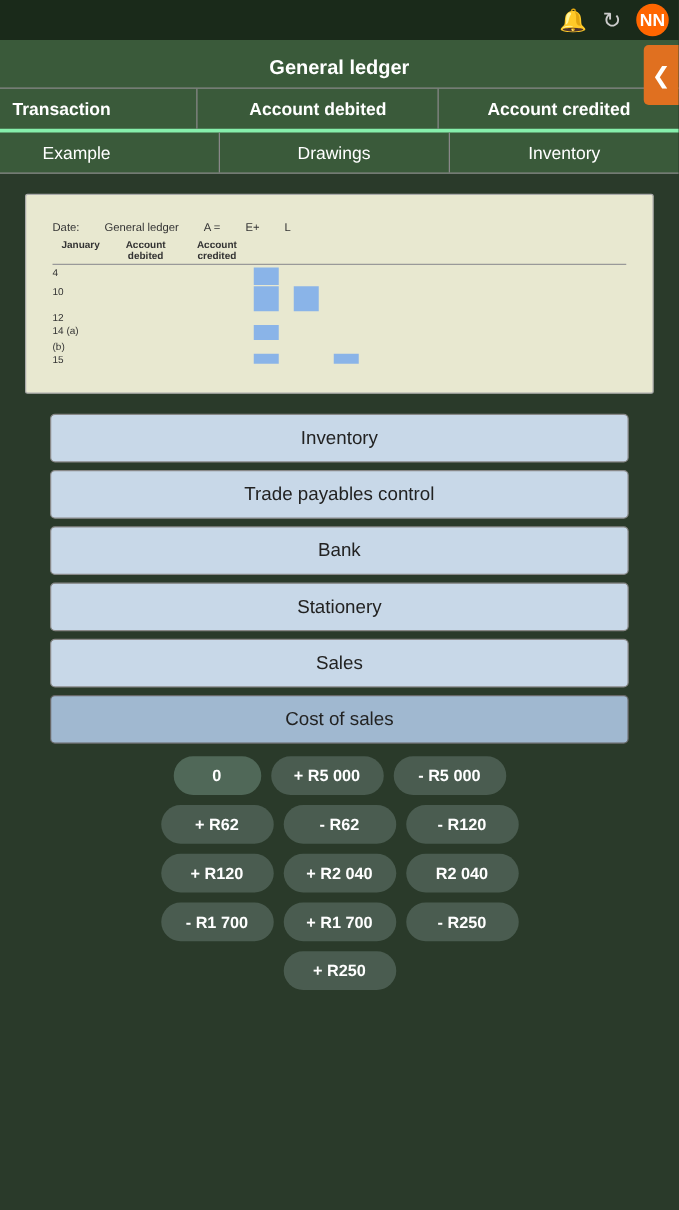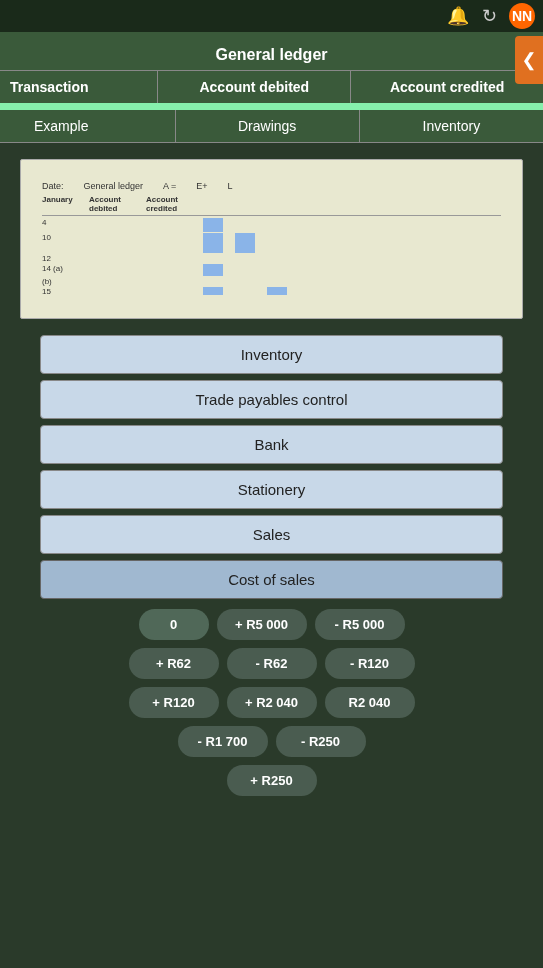--- a/index.html
+++ b/index.html
@@ -47,21 +47,21 @@
     .gl-title {
       text-align: center;
       color: white;
       font-size: 16px;
       font-weight: bold;
       padding: 6px 0;
     }
     .gl-header-row {
       display: flex;
       border-top: 1px solid #888;
-      border-bottom: 7px solid #86efac;
+      border-bottom: 3px solid #86efac;
     }
     .gl-header-cell {
       color: white;
       font-size: 14px;
       font-weight: bold;
       padding: 8px 10px;
       flex: 1;
       text-align: center;
       border-right: 1px solid #888;
     }
@@ -129,20 +129,21 @@
     }
     .mini-ledger-header {
       display: grid;
       grid-template-columns: 45px 55px 55px 30px 30px 30px;
       gap: 2px;
       font-size: 8px;
       font-weight: bold;
       border-bottom: 1px solid #999;
       padding-bottom: 2px;
       margin-bottom: 2px;
+      text-align: center;
     }
     .mini-ledger-data {
       display: grid;
       grid-template-columns: 45px 55px 55px 30px 30px 30px;
       gap: 2px;
       font-size: 8px;
       margin-bottom: 1px;
     }
 
     
@@ -314,18 +315,19 @@
     <button class="value-btn dark">- R62</button>
     <button class="value-btn dark">- R120</button>
   </div>
   <div class="value-row">
     <button class="value-btn dark">+ R120</button>
     <button class="value-btn dark">+ R2 040</button>
     <button class="value-btn dark">R2 040</button>
   </div>
   <div class="value-row">
     <button class="value-btn dark">- R1 700</button>
+    <button class="value-btn dark">+ R1 700</button>
     <button class="value-btn dark">- R250</button>
   </div>
   <div class="value-row">
     <button class="value-btn dark">+ R250</button>
   </div>
 </div>
 
 </body></html>

